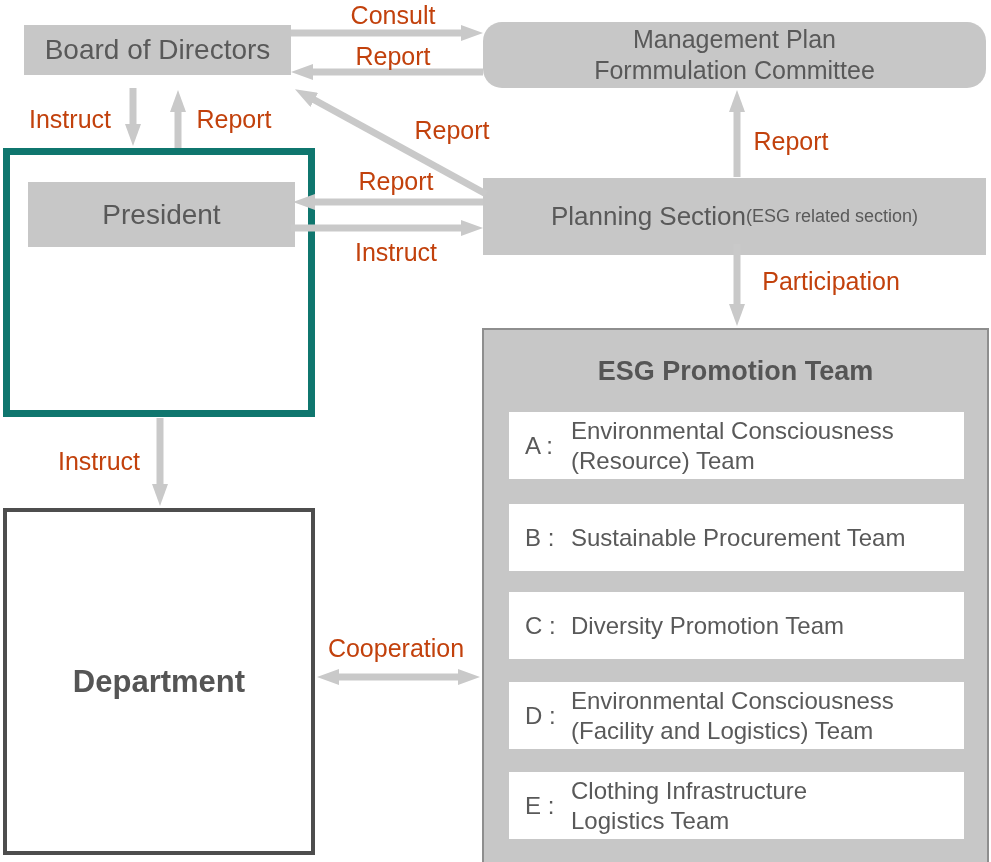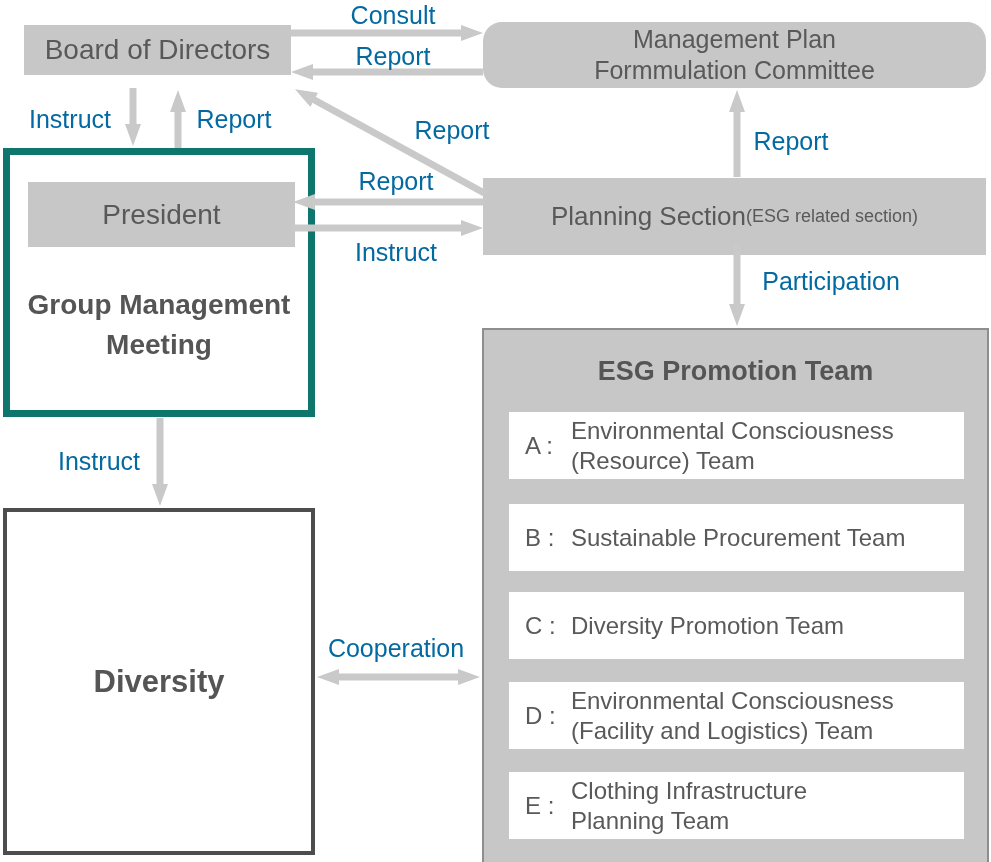--- a/index.html
+++ b/index.html
@@ -41,21 +41,21 @@
     display:flex;align-items:center;padding-left:16px;box-sizing:border-box;}
   .team .prefix{width:46px;flex:0 0 46px;font-size:24px;}
   .team .tlines{font-size:24px;line-height:30px;}
   #team-a{top:82px;}
   #team-b{top:174px;}
   #team-c{top:262px;}
   #team-d{top:352px;}
   #team-e{top:442px;}
   
   .alabel{position:absolute;transform:translate(-50%,-50%);white-space:nowrap;
-    font-size:25px;color:#0369a1;}
+    font-size:25px;color:#c2410c;}
   #lbl-consult{left:393px;top:15px;}
   #lbl-report-bc{left:393px;top:56px;}
   #lbl-instruct-bg{left:70px;top:119px;}
   #lbl-report-gb{left:234px;top:119px;}
   #lbl-report-diag{left:452px;top:130px;}
   #lbl-report-pp{left:396px;top:181px;}
   #lbl-instruct-pp{left:396px;top:252px;}
   #lbl-report-pc{left:791px;top:141px;}
   #lbl-participation{left:831px;top:281px;}
   #lbl-instruct-gd{left:99px;top:461px;}
@@ -75,33 +75,29 @@
 
   <div id="committee" class="box graybox">
     <div class="line">Management Plan</div>
     <div class="line">Formmulation Committee</div>
   </div>
 
   <div id="gmm" class="box">
     <div id="president" class="box graybox">
       <span class="node-title">President</span>
     </div>
-    <div id="gmm-label">
-      <div>Group Management</div>
-      <div>Meeting</div>
-    </div>
   </div>
 
   <div id="planning" class="box graybox">
     <span class="main">Planning Section</span>
     <span class="sub">(ESG related section)</span>
   </div>
 
   <div id="department" class="box">
-    <span class="node-title">Diversity</span>
+    <span class="node-title">Department</span>
   </div>
 
   <div id="esg" class="box">
     <div id="esg-title">ESG Promotion Team</div>
 
     <div id="team-a" class="team">
       <span class="prefix">A :</span>
       <span class="tlines">
         <div>Environmental Consciousness</div>
         <div>(Resource) Team</div>
@@ -129,21 +125,21 @@
       <span class="tlines">
         <div>Environmental Consciousness</div>
         <div>(Facility and Logistics) Team</div>
       </span>
     </div>
 
     <div id="team-e" class="team">
       <span class="prefix">E :</span>
       <span class="tlines">
         <div>Clothing Infrastructure</div>
-        <div>Planning Team</div>
+        <div>Logistics Team</div>
       </span>
     </div>
   </div>
 
   <svg id="arrows" xmlns="http://www.w3.org/2000/svg">
     <defs>
       <marker id="ah" markerUnits="userSpaceOnUse" markerWidth="22" markerHeight="16" refX="6" refY="8" orient="auto-start-reverse">
         <path d="M0,0 L22,8 L0,16 Z" fill="#c9c9c9"></path>
       </marker>
     </defs>

